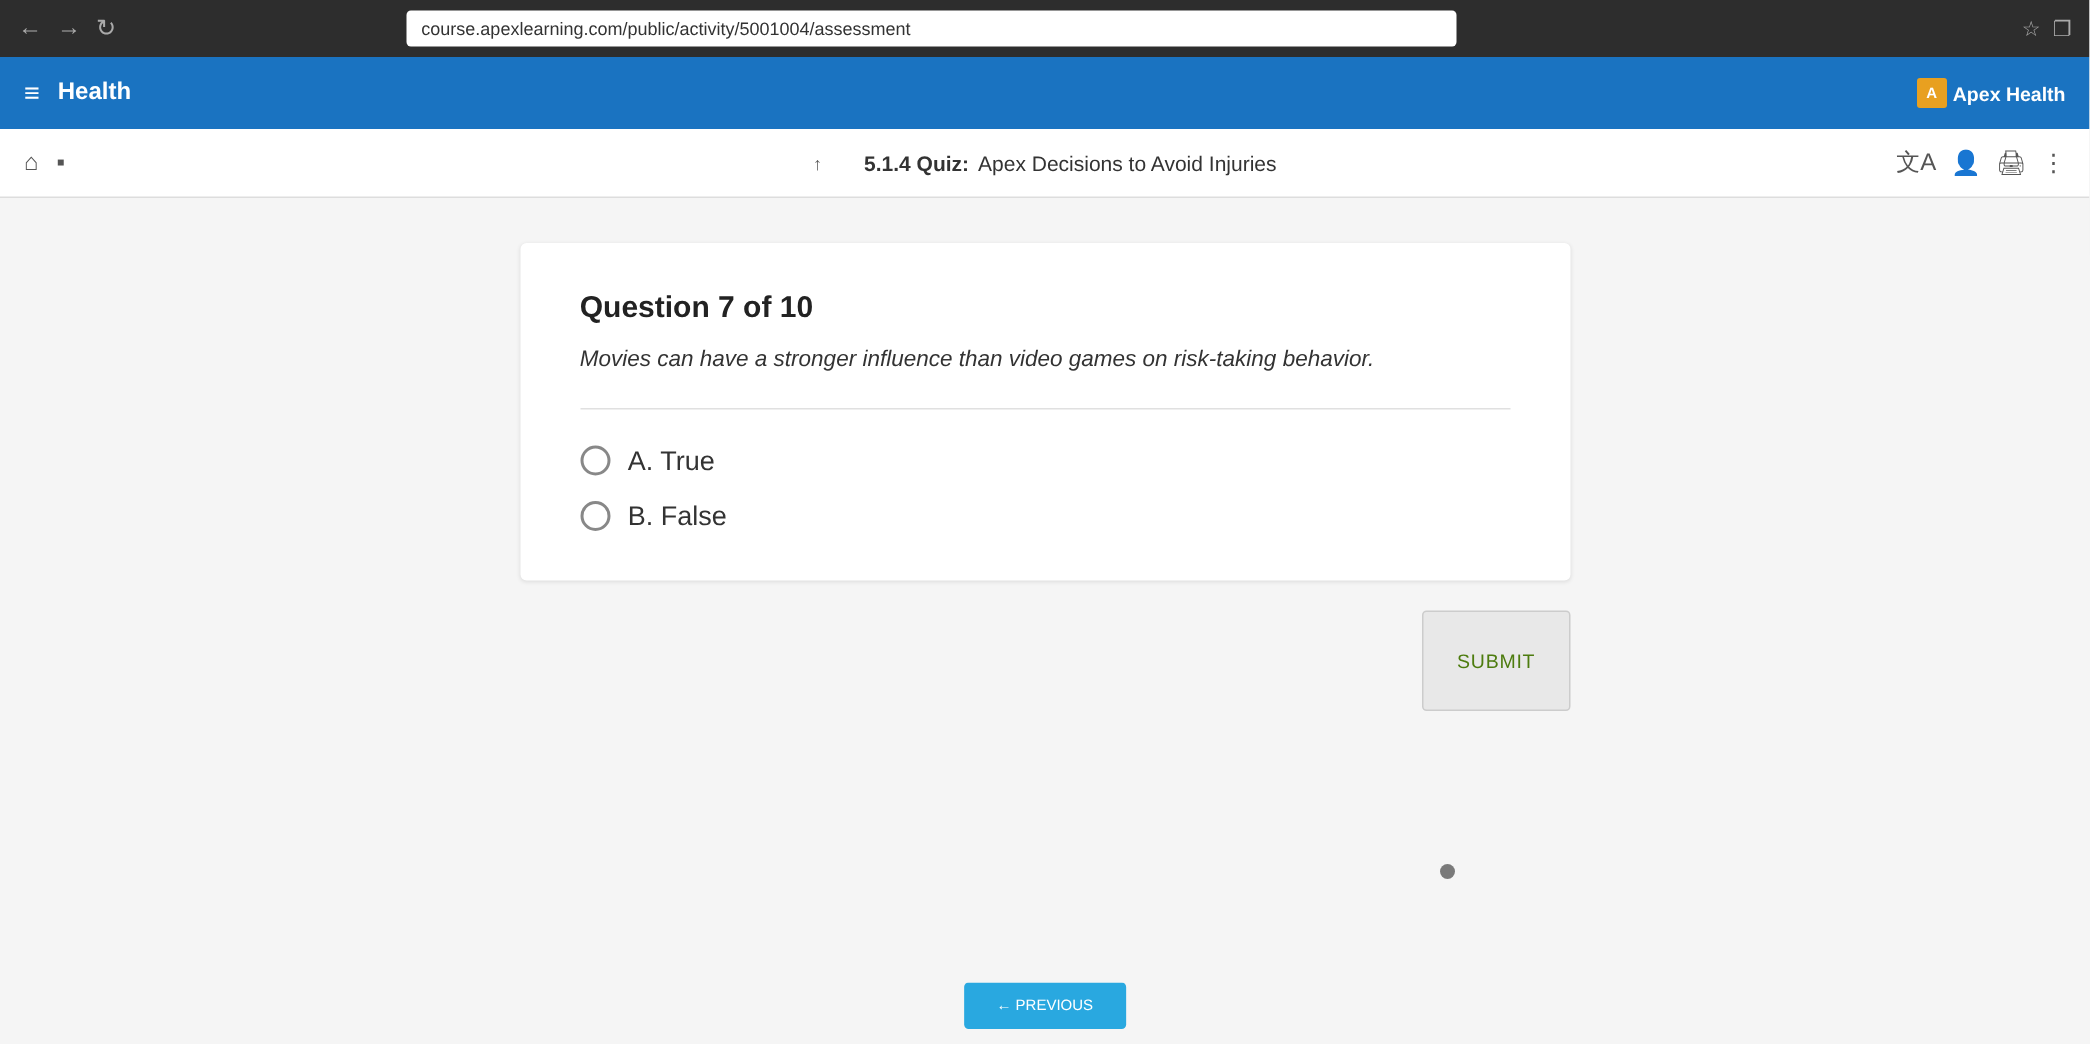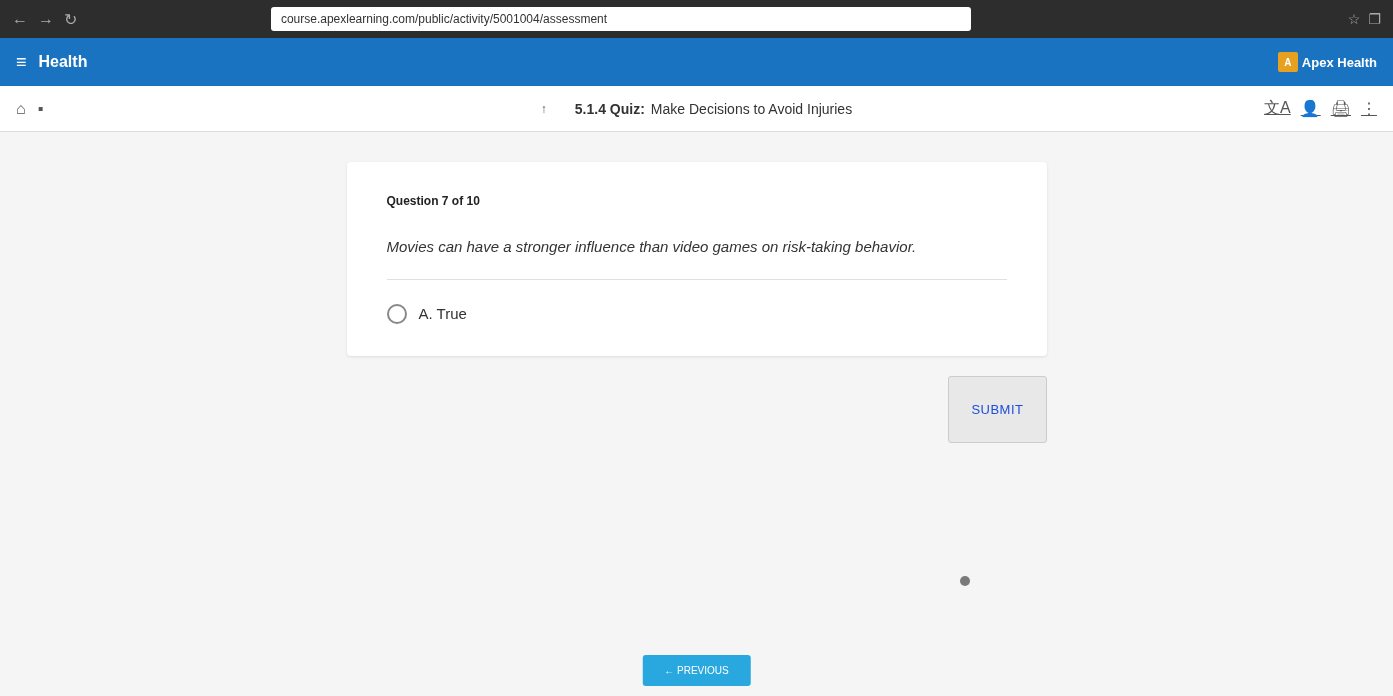--- a/index.html
+++ b/index.html
@@ -123,21 +123,20 @@
     .sub-header-right {
       margin-left: auto;
       display: flex;
       align-items: center;
       gap: 10px;
     }
     .sub-header-right-icon {
       font-size: 16px;
       color: #555;
       cursor: pointer;
-      text-decoration: underline;
     }
 
     
     .main-content {
       background: #f5f5f5;
       height: calc(696px - 38px - 48px - 46px);
       overflow-y: auto;
       display: flex;
       flex-direction: column;
       align-items: center;
@@ -146,24 +145,24 @@
     .quiz-card {
       background: #fff;
       width: 700px;
       margin: 30px auto 20px auto;
       padding: 32px 40px;
       border-radius: 4px;
       box-shadow: 0 1px 3px rgba(0,0,0,0.1);
     }
 
     .question-number {
-      font-size: 12px;
+      font-size: 20px;
       font-weight: bold;
       color: #222;
-      margin-bottom: 28px;
+      margin-bottom: 12px;
     }
 
     .question-text {
       font-size: 15px;
       color: #333;
       line-height: 1.5;
       margin-bottom: 24px;
       border-bottom: 1px solid #e0e0e0;
       padding-bottom: 20px;
       font-style: italic;
@@ -187,35 +186,35 @@
       width: 20px;
       height: 20px;
       border: 2px solid #888;
       border-radius: 50%;
       display: inline-block;
       flex-shrink: 0;
       background: #fff;
     }
 
     .option-label {
-      font-size: 15px;
+      font-size: 18px;
       color: #333;
     }
 
     .submit-area {
       width: 700px;
       margin: 0 auto;
       display: flex;
       justify-content: flex-end;
       padding-right: 0;
     }
 
     .submit-btn {
       background: #e8e8e8;
-      color: #1d4ed8;
+      color: #4d7c0f;
       border: 1px solid #ccc;
       padding: 25px 22px;
       font-size: 13px;
       letter-spacing: 0.5px;
       border-radius: 3px;
       cursor: pointer;
       text-transform: uppercase;
     }
 
     .bottom-nav {
@@ -277,39 +276,43 @@
 </div>
 
 <div class="sub-header">
   <div class="sub-header-left">
     <span class="sub-header-icon">⌂</span>
     <span class="sub-header-icon">▪</span>
   </div>
   <div class="sub-header-center">
     <span style="font-size:12px; color:#555;">↑</span>
     <span class="quiz-label">5.1.4  Quiz:</span>
-    <span>Make Decisions to Avoid Injuries</span>
+    <span>Apex Decisions to Avoid Injuries</span>
   </div>
   <div class="sub-header-right">
     <span class="sub-header-right-icon">文A</span>
     <span class="sub-header-right-icon">👤</span>
     <span class="sub-header-right-icon">🖨</span>
     <span class="sub-header-right-icon">⋮</span>
   </div>
 </div>
 
 <div class="main-content">
   <div class="quiz-card">
     <div class="question-number">Question 7 of 10</div>
     <div class="question-text">Movies can have a stronger influence than video games on risk-taking behavior.</div>
     <div class="answer-options">
       <label class="answer-option">
         <span class="radio-circle"></span>
         <span class="option-label">A.  True</span>
       </label>
+      <label class="answer-option">
+        <span class="radio-circle"></span>
+        <span class="option-label">B.  False</span>
+      </label>
     </div>
   </div>
 
   <div class="submit-area">
     <button class="submit-btn">SUBMIT</button>
   </div>
 
   <div style="height: 80px;"></div>
 </div>
 

